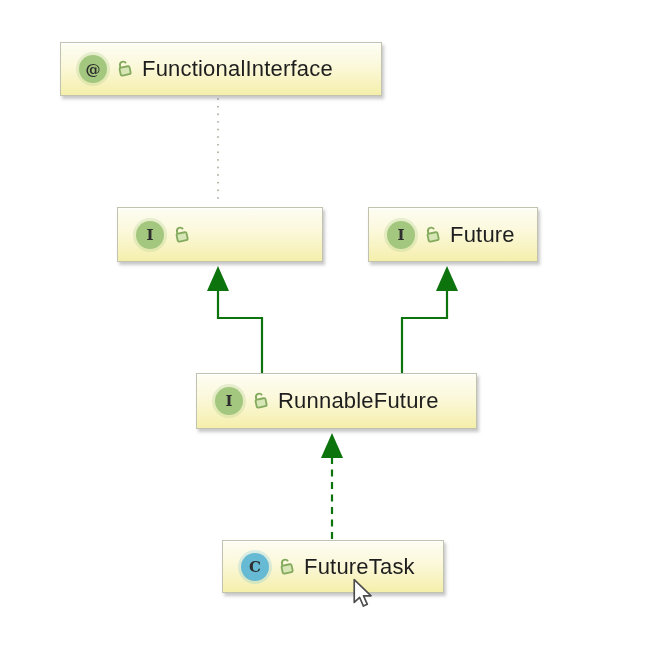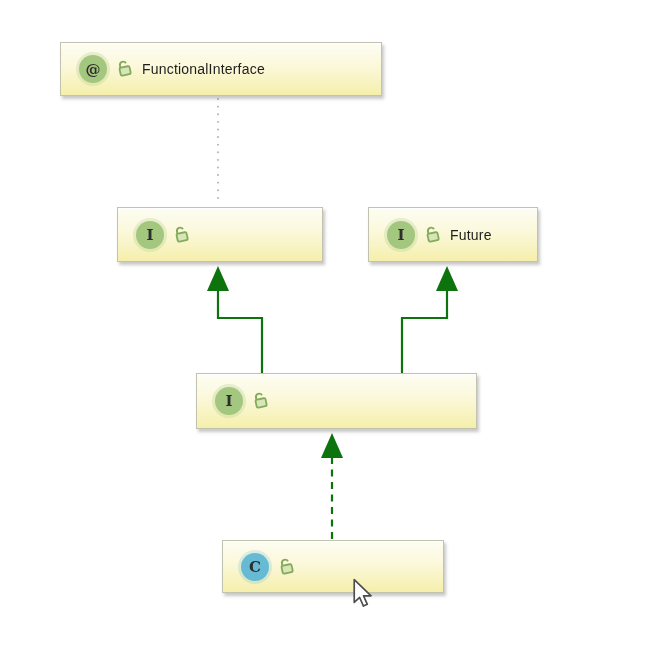--- a/index.html
+++ b/index.html
@@ -83,21 +83,21 @@
 
   .lock-icon {
     width: 17px; height: 18px;
     flex: none;
     display: inline-block;
     transform: rotate(-12deg);
     margin-top: -2px;
   }
 
   .node-label {
-    font-size: 14px;
+    font-size: 22px;
     color: #1e1e1e;
     letter-spacing: 0.2px;
     white-space: nowrap;
   }
 
   
   .cursor {
     position: absolute;
     left: 352px;
     top: 578px;
@@ -169,31 +169,33 @@
   <div class="node n-runnablefuture">
     <span class="type-circle circle-green">
         <i>I</i>
       </span>
     <span class="lock-icon">
       <svg viewBox="0 0 16 16" width="17" height="18" xmlns="http://www.w3.org/2000/svg">
         <path d="M4.3 7.3 L4.3 5.0 A3.1 3.1 0 0 1 10.3 3.9" fill="none" stroke="#84aa5e" stroke-width="1.8"></path>
         <rect x="3.2" y="7" width="9.6" height="7.6" rx="1.6" fill="#d6e6b5" stroke="#84aa5e" stroke-width="1.7"></rect>
       </svg>
     </span>
+    <span class="node-label">RunnableFuture</span>
   </div>
 
   <div class="node n-futuretask">
     <span class="type-circle circle-blue">
         <i>C</i>
       </span>
     <span class="lock-icon">
       <svg viewBox="0 0 16 16" width="17" height="18" xmlns="http://www.w3.org/2000/svg">
         <path d="M4.3 7.3 L4.3 5.0 A3.1 3.1 0 0 1 10.3 3.9" fill="none" stroke="#84aa5e" stroke-width="1.8"></path>
         <rect x="3.2" y="7" width="9.6" height="7.6" rx="1.6" fill="#d6e6b5" stroke="#84aa5e" stroke-width="1.7"></rect>
       </svg>
     </span>
+    <span class="node-label">FutureTask</span>
   </div>
 
   <svg class="cursor" viewBox="0 0 15 23" xmlns="http://www.w3.org/2000/svg">
     <path d="M1.2 1.2 L1.2 17.6 L5.1 14.0 L7.8 20.2 L10.6 18.9 L7.9 12.8 L13.3 12.8 Z" fill="#ffffff" stroke="#4d4d4d" stroke-width="1.2" stroke-linejoin="round"></path>
   </svg>
 
 </div>
 
 </body></html>

